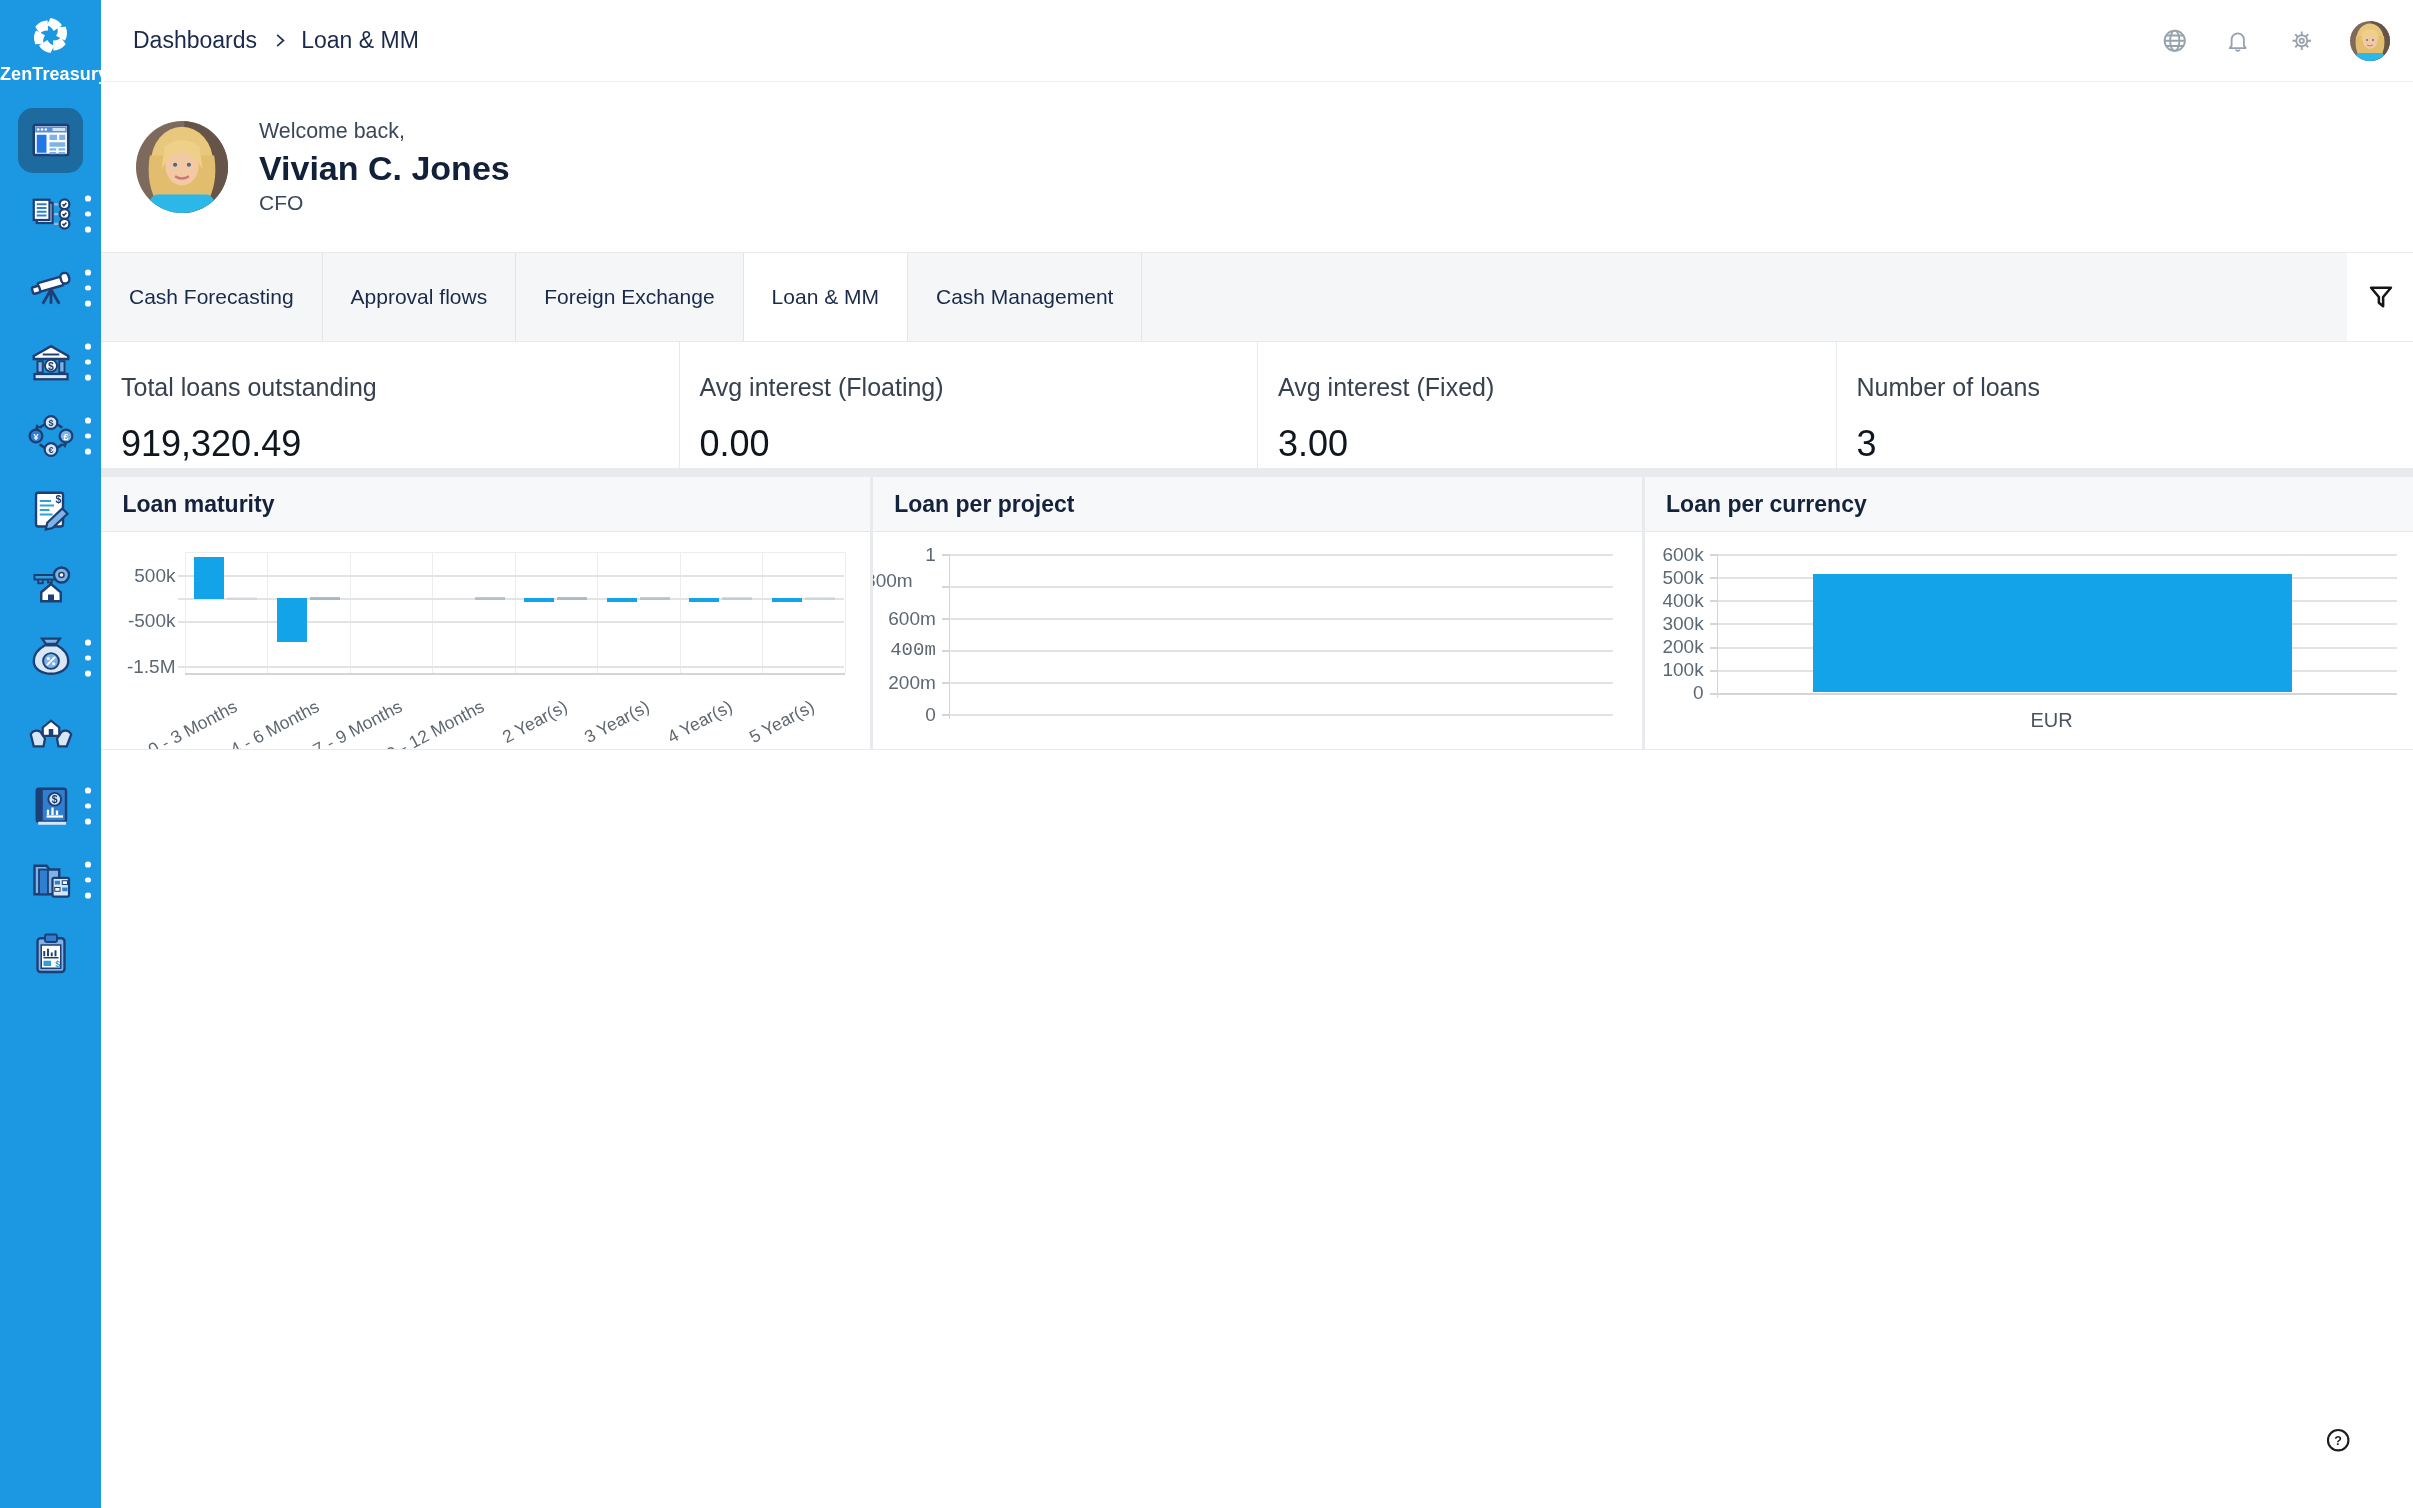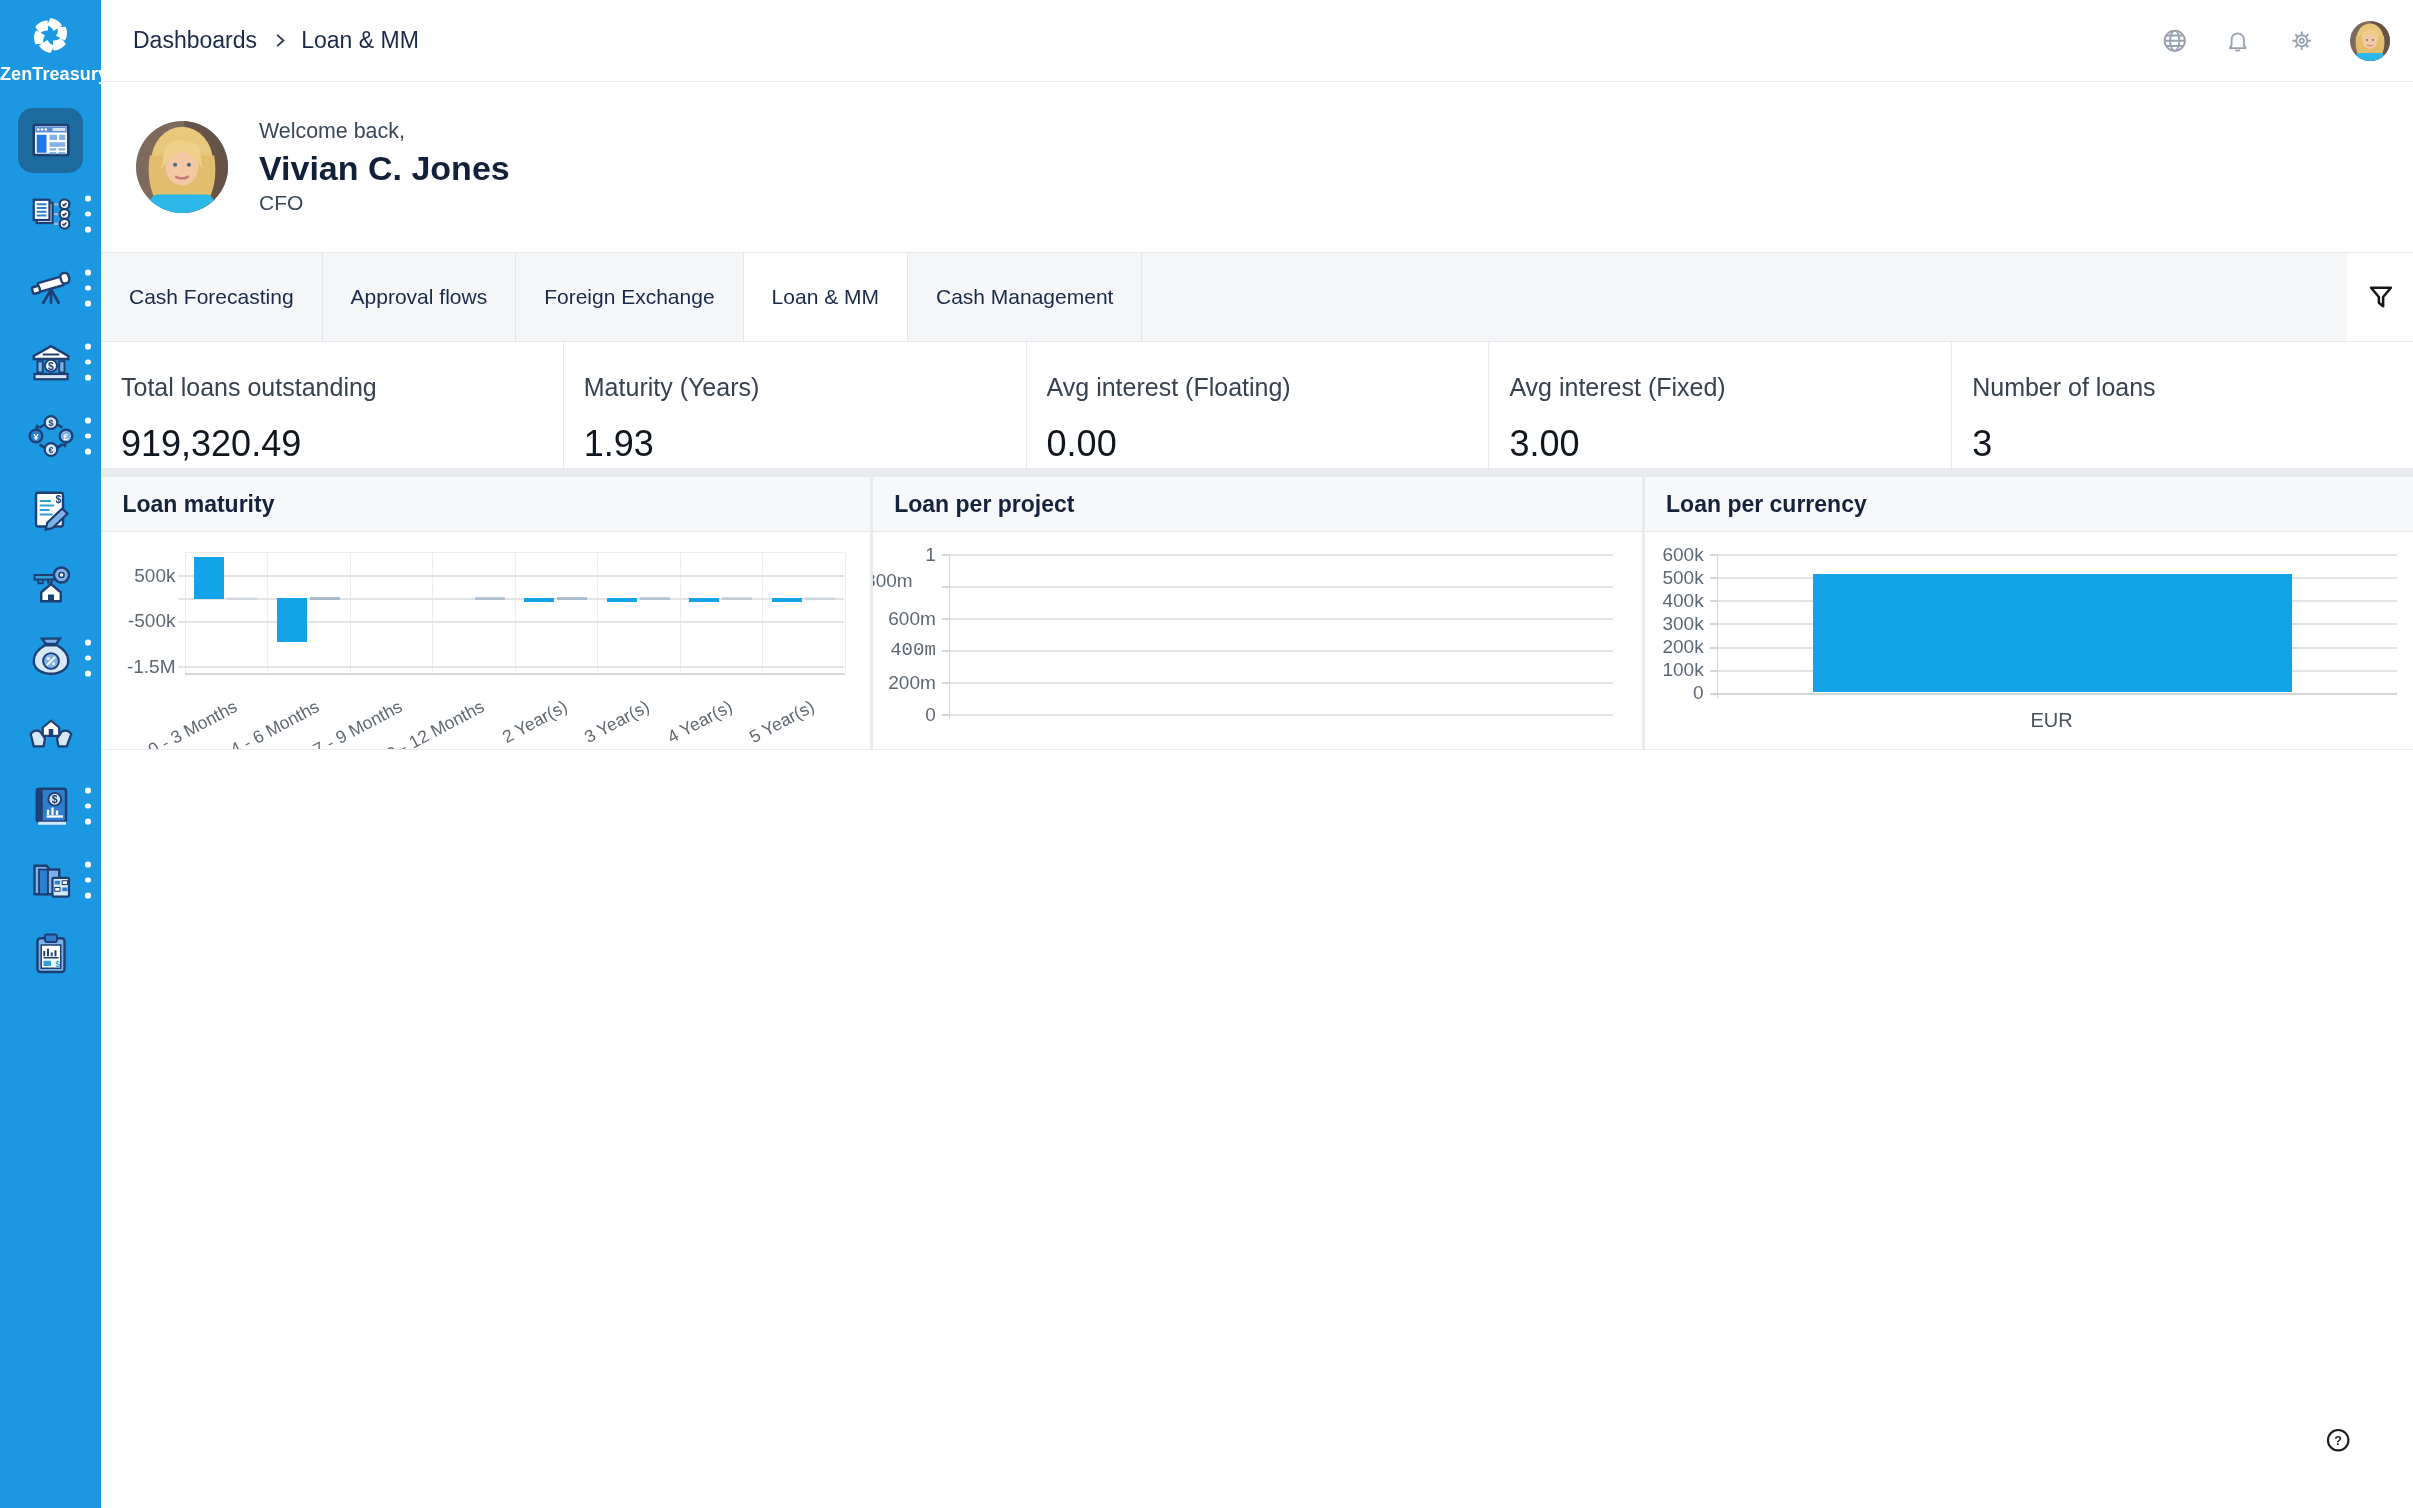--- a/index.html
+++ b/index.html
@@ -370,24 +370,20 @@
         <svg viewBox="0 0 48 48" fill="none" stroke="#161616" stroke-width="3.6" stroke-linejoin="round">
           <path d="M10 11h28L27 24v13l-6-5V24z"></path>
         </svg>
       </div>
     </nav>
 
   <section class="kpi-row" id="kpi-slot">
       <div class="kpi">
         <div class="kpi-label">Total loans outstanding</div>
         <div class="kpi-value">919,320.49</div>
-      </div>
-      <div class="kpi">
-        <div class="kpi-label">Maturity (Years)</div>
-        <div class="kpi-value">1.93</div>
       </div>
       <div class="kpi">
         <div class="kpi-label">Avg interest (Floating)</div>
         <div class="kpi-value">0.00</div>
       </div>
       <div class="kpi">
         <div class="kpi-label">Avg interest (Fixed)</div>
         <div class="kpi-value">3.00</div>
       </div>
       <div class="kpi">

